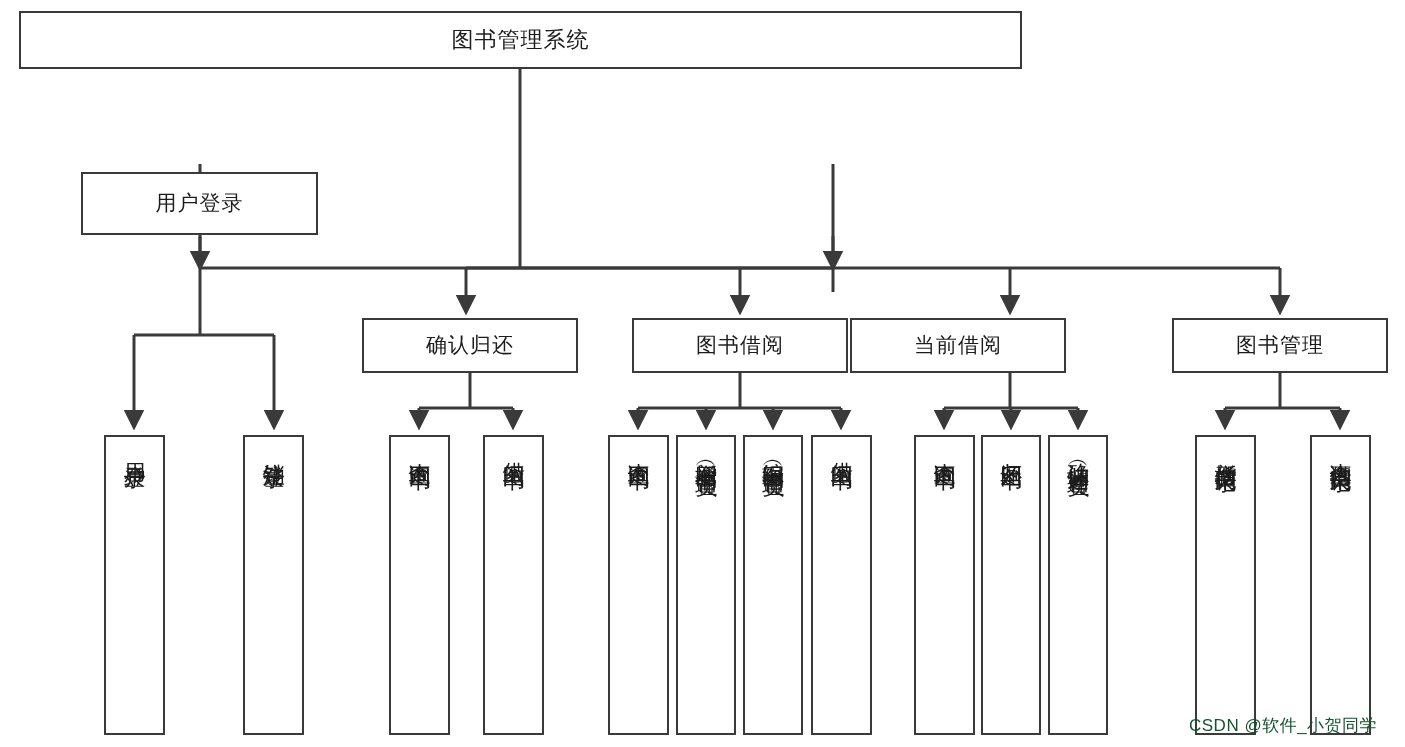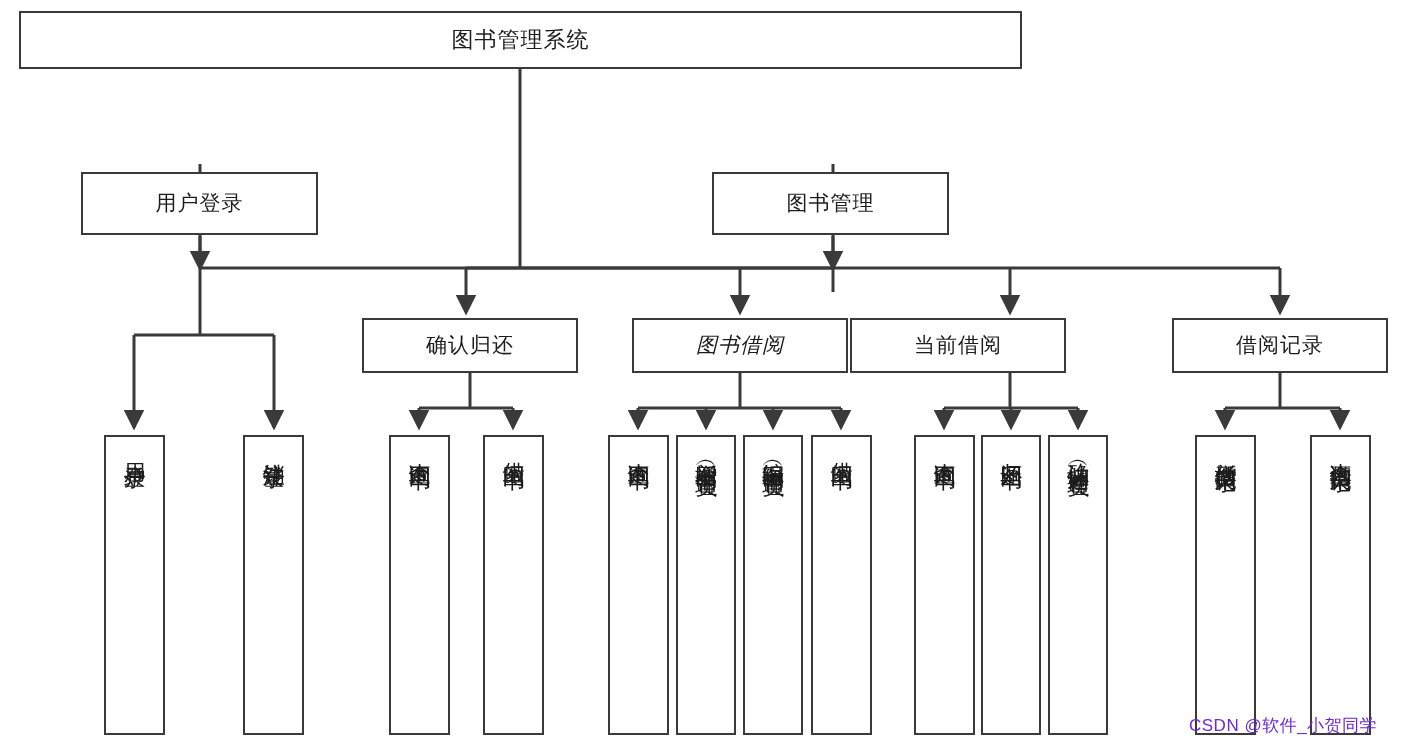--- a/index.html
+++ b/index.html
@@ -56,21 +56,21 @@
     line-height:1.02;
     letter-spacing:2px;
     white-space:normal;
     max-height:286px;
   }
   .watermark{
     position:absolute;
     left:1189px;
     top:714px;
     font-size:17px;
-    color:#6d28d9;
+    color:#14532d;
     white-space:nowrap;
     z-index:5;
     letter-spacing:0.5px;
   }
 </style>
 </head>
 <body>
 
 <div id="canvas">
 
@@ -125,35 +125,32 @@
     </g>
   </svg>
 
   <div class="node root" style="left:19px;top:11px;width:1003px;height:58px;">
     <span class="lbl">图书管理系统</span>
   </div>
 
   <div class="node lvl2" style="left:81px;top:172px;width:237px;height:63px;">
     <span class="lbl">用户登录</span>
   </div>
-  <div class="node lvl2" style="left:712px;top:172px;width:237px;height:63px;">
-    <span class="lbl">图书管理</span>
-  </div>
 
   <div class="node lvl3" style="left:362px;top:318px;width:216px;height:55px;">
     <span class="lbl">确认归还</span>
   </div>
-  <div class="node lvl3" style="left:632px;top:318px;width:216px;height:55px;font-style:italic;">
+  <div class="node lvl3" style="left:632px;top:318px;width:216px;height:55px;">
     <span class="lbl">图书借阅</span>
   </div>
   <div class="node lvl3" style="left:850px;top:318px;width:216px;height:55px;">
     <span class="lbl">当前借阅</span>
   </div>
   <div class="node lvl3" style="left:1172px;top:318px;width:216px;height:55px;">
-    <span class="lbl">借阅记录</span>
+    <span class="lbl">图书管理</span>
   </div>
 
   <div class="node leaf" style="left:104px;top:435px;width:61px;height:300px;">
     <span class="lbl">用户登录</span>
   </div>
   <div class="node leaf" style="left:243px;top:435px;width:61px;height:300px;">
     <span class="lbl">注销登录</span>
   </div>
 
   <div class="node leaf" style="left:389px;top:435px;width:61px;height:300px;">

